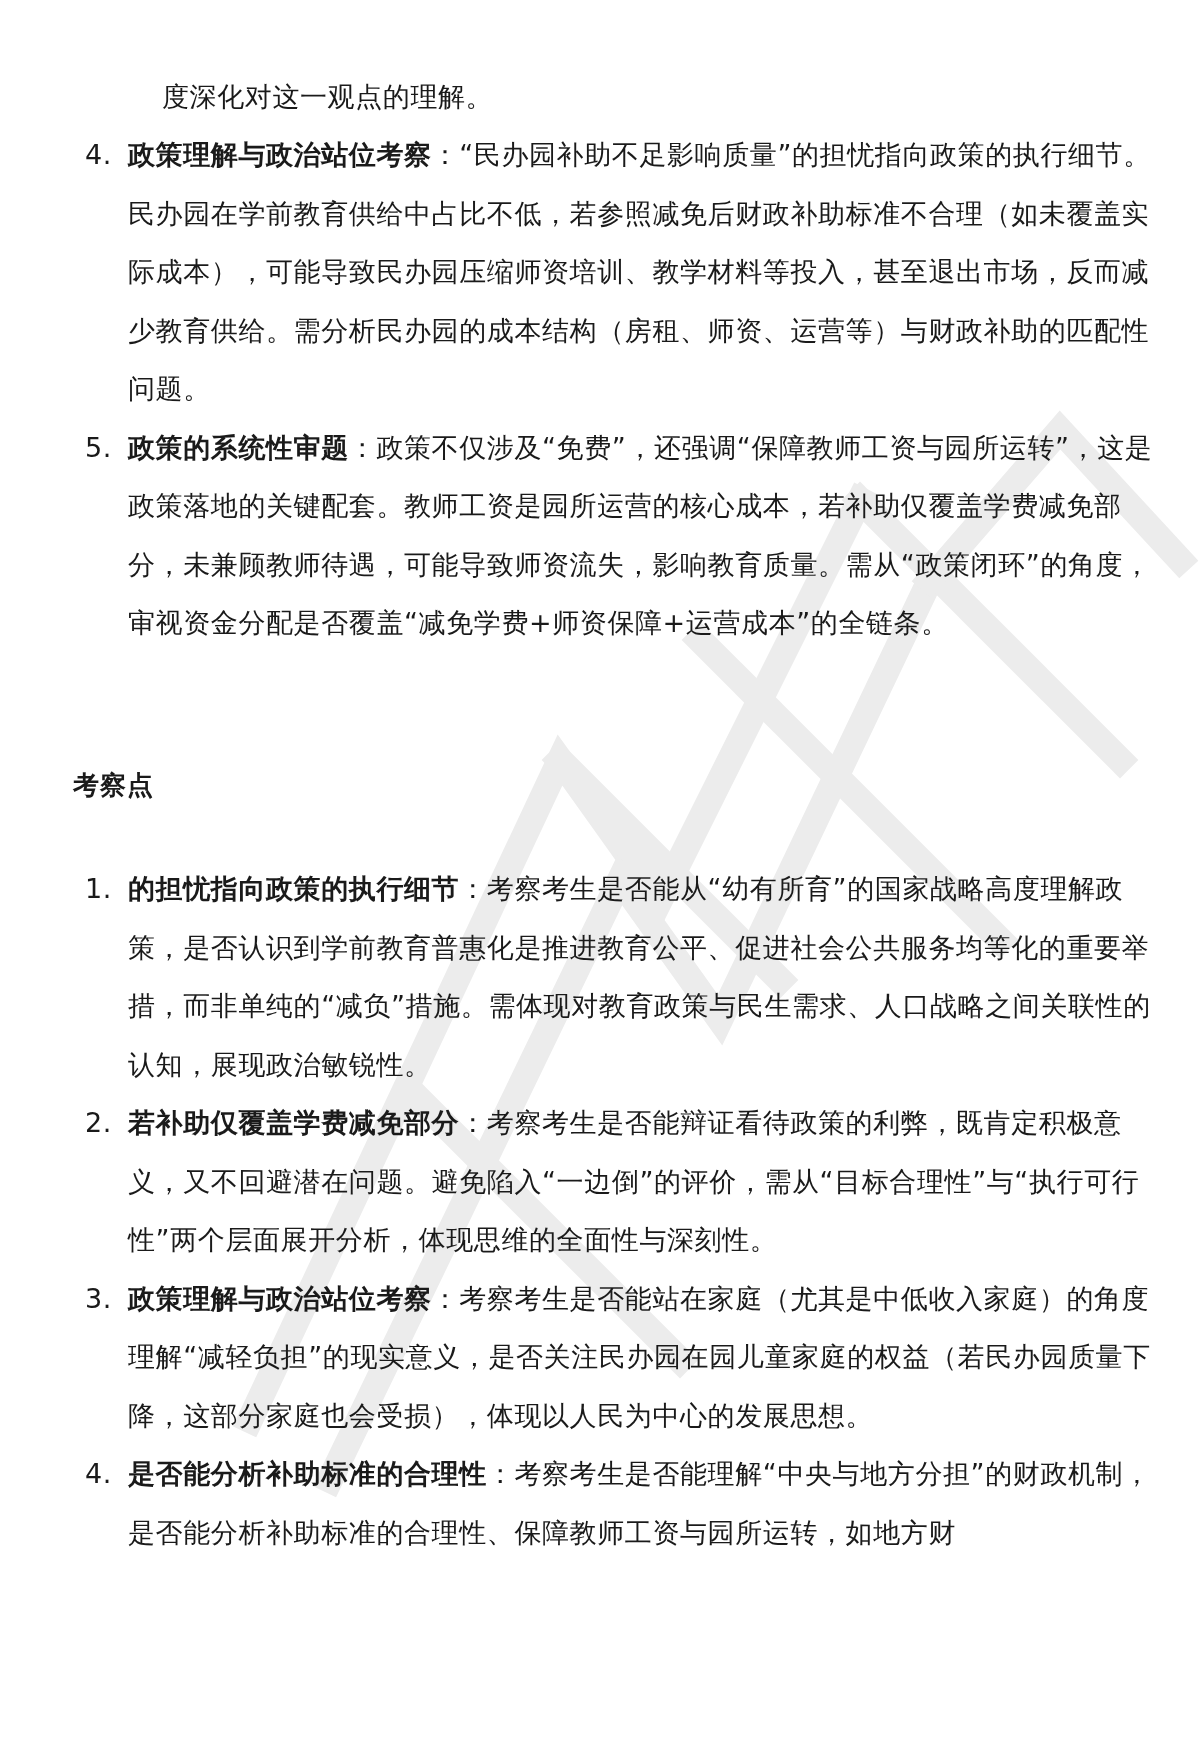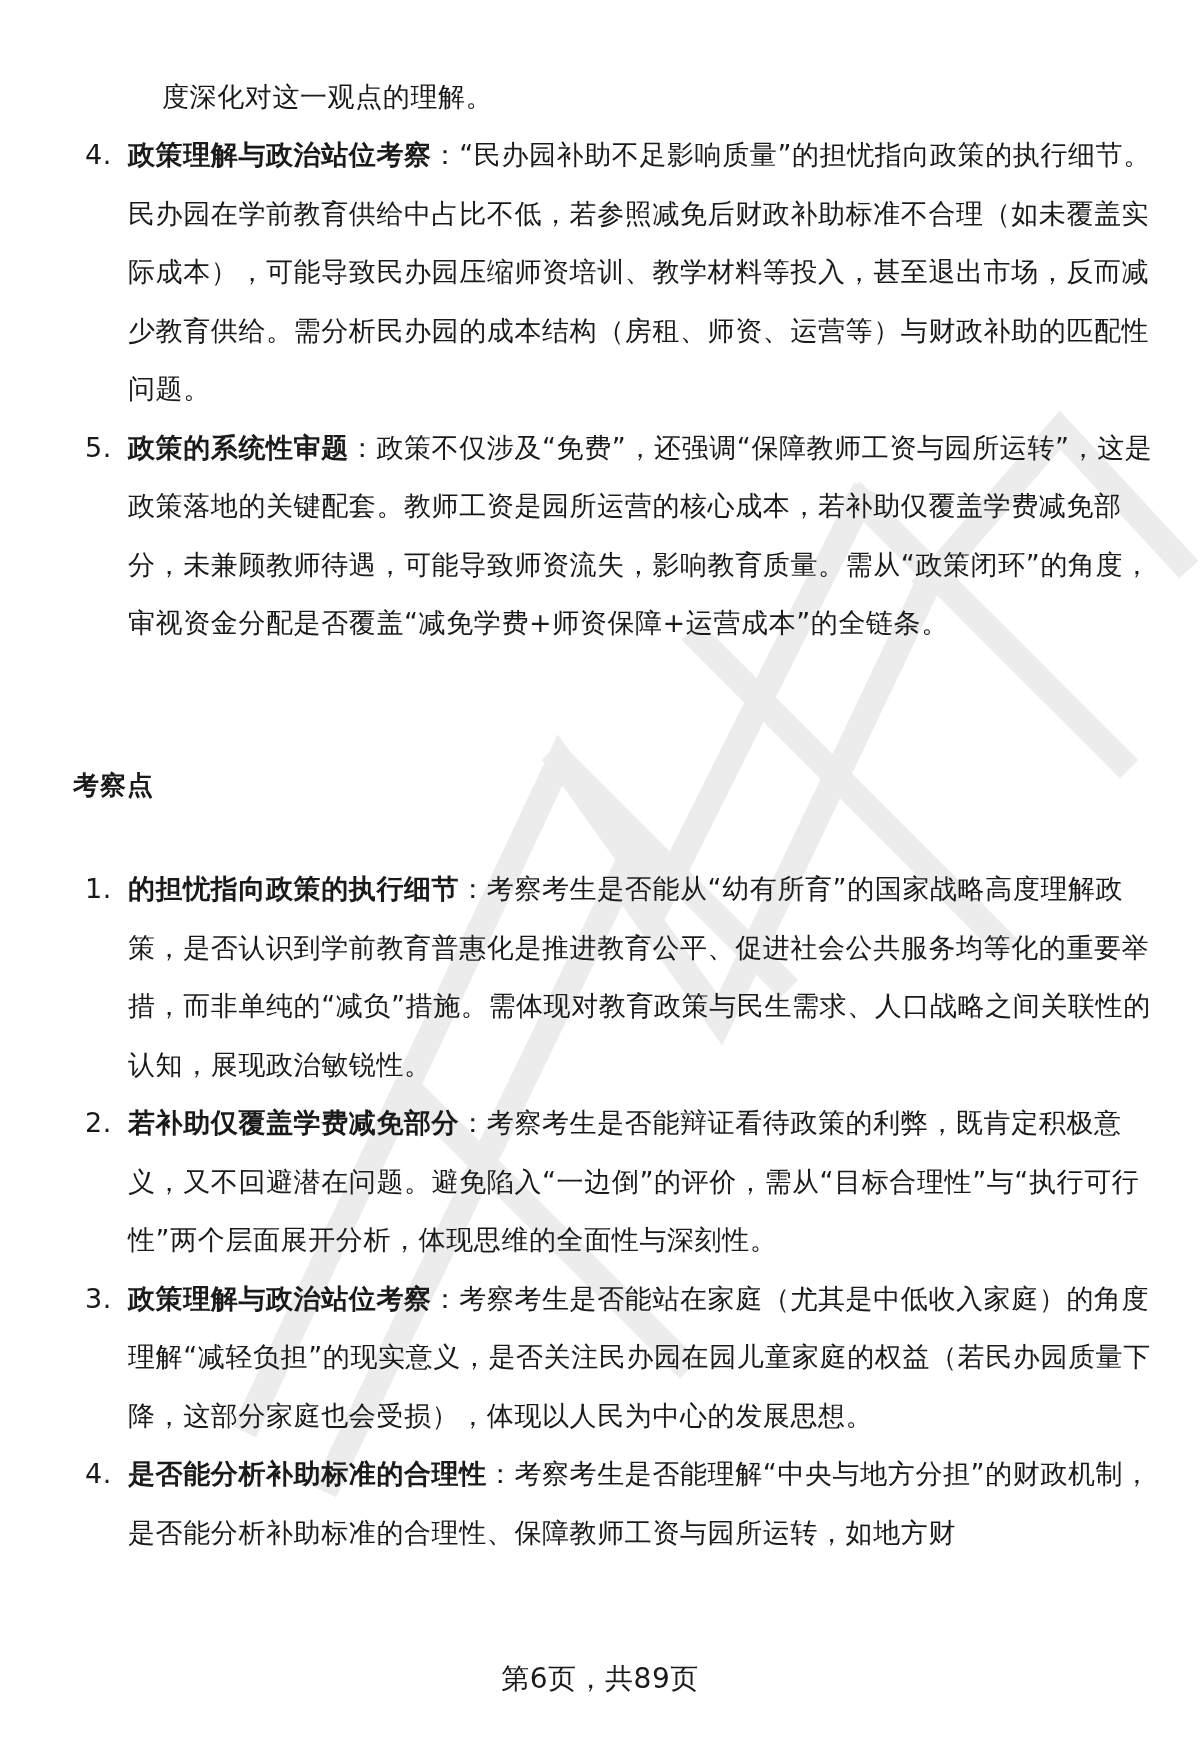--- a/index.html
+++ b/index.html
@@ -121,14 +121,13 @@
       <span class="num">2.</span><span class="term">若补助仅覆盖学费减免部分</span><span>：</span><span>考察考生是否能辩证看待政策的利弊，既肯定积极意义，又不回避潜在问题。避免陷入“一边倒”的评价，需从“目标合理性”与“执行可行性”两个层面展开分析，体现思维的全面性与深刻性。</span>
     </li>
     <li class="item">
       <span class="num">3.</span><span class="term">政策理解与政治站位考察</span><span>：</span><span>考察考生是否能站在家庭（尤其是中低收入家庭）的角度理解“减轻负担”的现实意义，是否关注民办园在园儿童家庭的权益（若民办园质量下降，这部分家庭也会受损），体现以人民为中心的发展思想。</span>
     </li>
     <li class="item">
       <span class="num">4.</span><span class="term">是否能分析补助标准的合理性</span><span>：</span><span>考察考生是否能理解“中央与地方分担”的财政机制，是否能分析补助标准的合理性、保障教师工资与园所运转，如地方财</span>
     </li>
   </ol>
 
-  <div class="footer">第6页，共89页</div>
 </div>
 
 </body></html>

